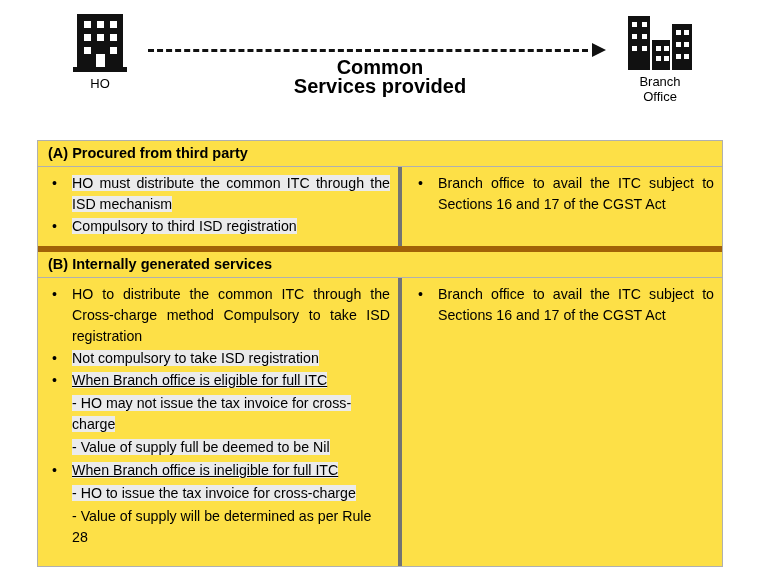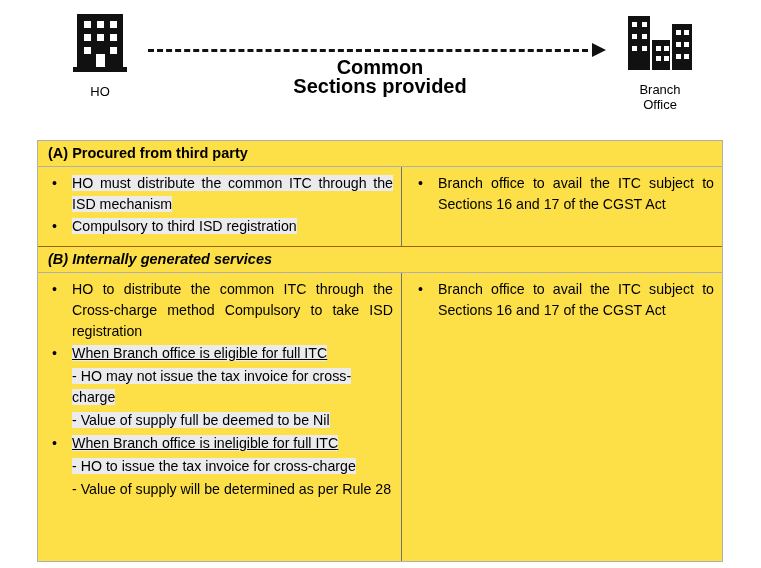--- a/index.html
+++ b/index.html
@@ -26,21 +26,21 @@
     position: absolute;
     text-align: center;
   }
   .node-ho { left: 58px; top: 10px; width: 84px; }
   .node-branch { left: 612px; top: 8px; width: 96px; }
 
   .node-label {
     font-size: 13px;
     line-height: 15px;
     color: #000;
-    margin-top: 12px;
+    margin-top: 4px;
   }
 
   .bldg-ho {
     width: 54px;
     height: 62px;
     margin: 0 auto;
     position: relative;
   }
   .bldg-ho .body {
     position: absolute;
@@ -129,32 +129,31 @@
     box-sizing: border-box;
     background: #fde047;
   }
   .section-head {
     border-bottom: 1px solid #b0b0b0;
     padding: 4px 10px 5px 10px;
     font-size: 14.5px;
     font-weight: bold;
   }
   .section-head.second {
-    border-top: 1px solid #a16207;
-    font-style: italic;
+    border-top: 6px solid #a16207;
   }
   .row {
     display: flex;
     align-items: stretch;
   }
   .cell-left {
     width: 364px;
     box-sizing: border-box;
     padding: 6px 8px 8px 8px;
-    border-right: 1px solid #737373;
+    border-right: 4px solid #737373;
   }
   .cell-right {
     flex: 1;
     box-sizing: border-box;
     padding: 6px 8px 8px 10px;
   }
 
   ul.bl {
     list-style: none;
     margin: 0;
@@ -207,21 +206,21 @@
     </div>
     <div class="node-label">HO</div>
   </div>
 
   <div class="arrow-wrap">
     <div class="dashline"></div>
     <div class="arrowhead"></div>
   </div>
   <div class="arrow-caption">
     <div>Common</div>
-    <div>Sections provided</div>
+    <div>Services provided</div>
   </div>
 
   <div class="node node-branch">
     <div class="bldg-city">
       <div class="tower" style="left:10px; width:22px; height:54px;"></div>
       <div class="tower" style="left:34px; width:18px; height:30px;"></div>
       <div class="tower" style="left:54px; width:20px; height:46px;"></div>
       <div class="w" style="left:14px; top:14px;"></div>
       <div class="w" style="left:24px; top:14px;"></div>
       <div class="w" style="left:14px; top:26px;"></div>
@@ -260,20 +259,21 @@
         <li>Branch office to avail the ITC subject to Sections 16 and 17 of the CGST Act</li>
       </ul>
     </div>
   </div>
 
   <div class="section-head second">(B) Internally generated services</div>
   <div class="row">
     <div class="cell-left" style="min-height:288px;">
       <ul class="bl">
         <li><span>HO to distribute the common ITC through the Cross-charge method Compulsory to take ISD registration</span></li>
+        <li><span class="hl">Not compulsory to take ISD registration</span></li>
         <li><span class="u hl">When Branch office is eligible for full ITC</span></li>
       </ul>
       <div class="sub"><span class="hl">- HO may not issue the tax invoice for cross-charge</span></div>
       <div class="sub"><span class="hl">- Value of supply full be deemed to be Nil</span></div>
       <ul class="bl">
         <li><span class="u hl">When Branch office is ineligible for full ITC</span></li>
       </ul>
       <div class="sub"><span class="hl">- HO to issue the tax invoice for cross-charge</span></div>
       <div class="sub"><span>- Value of supply will be determined as per Rule 28</span></div>
     </div>

